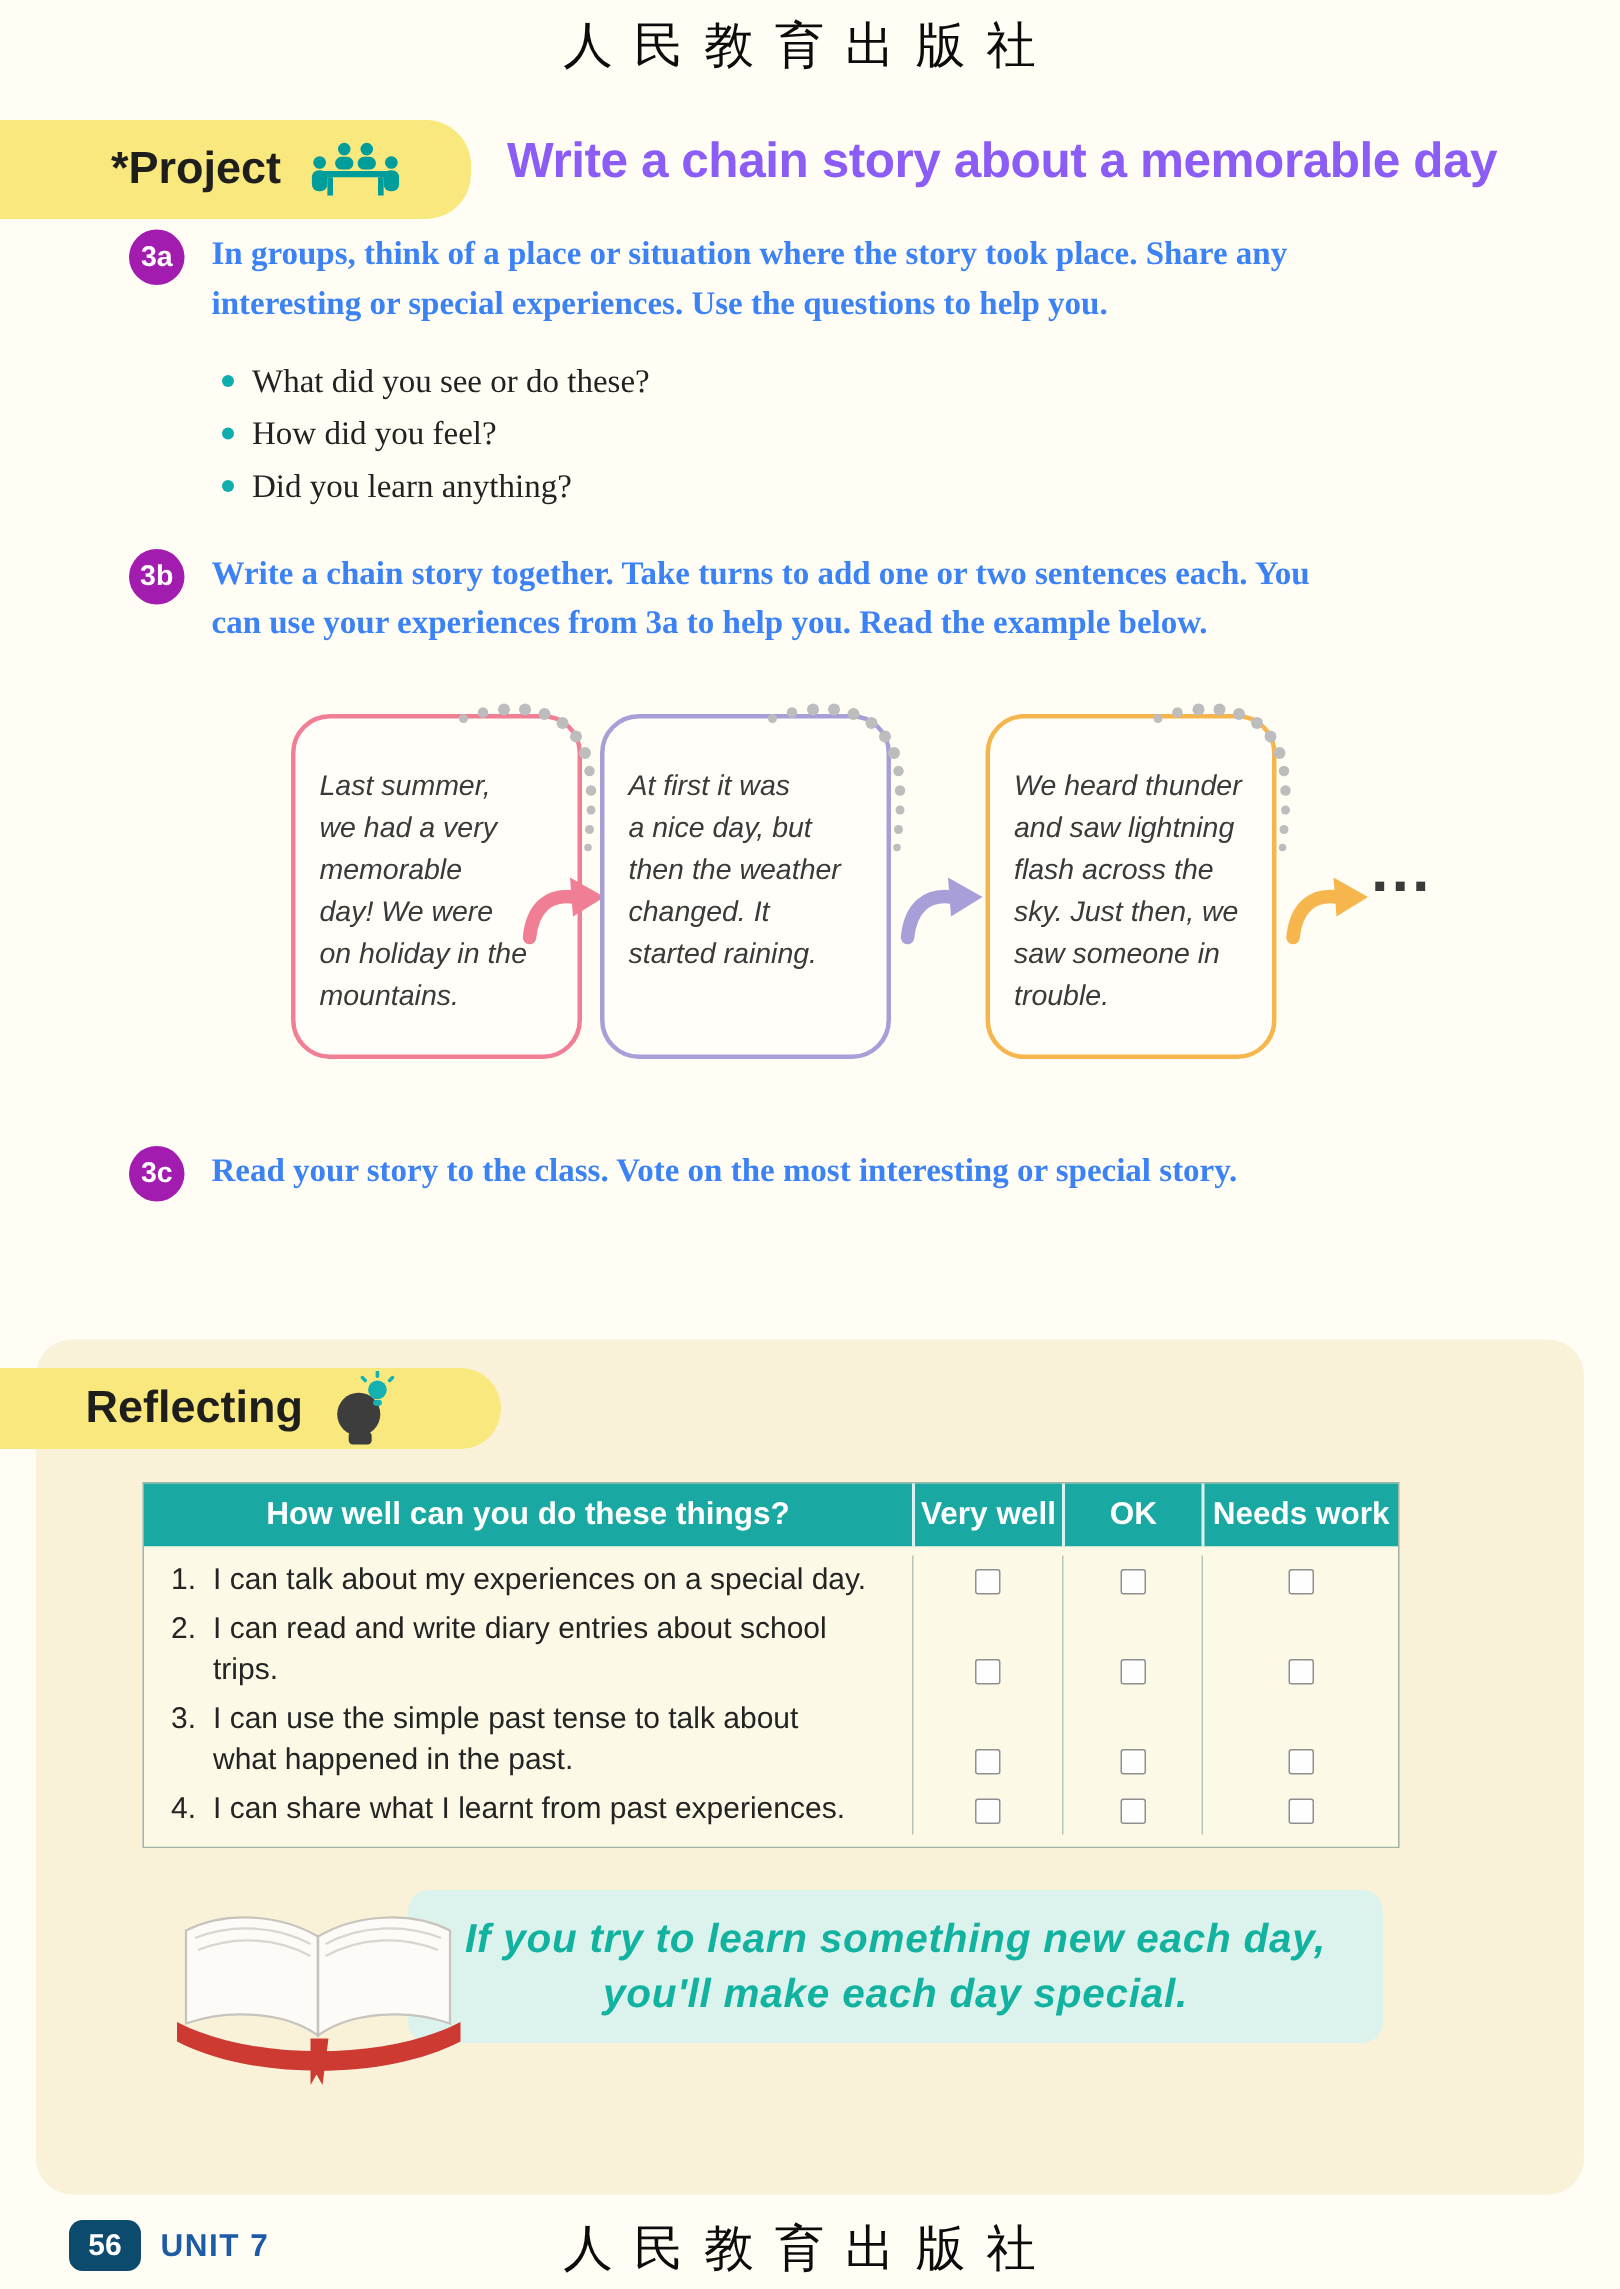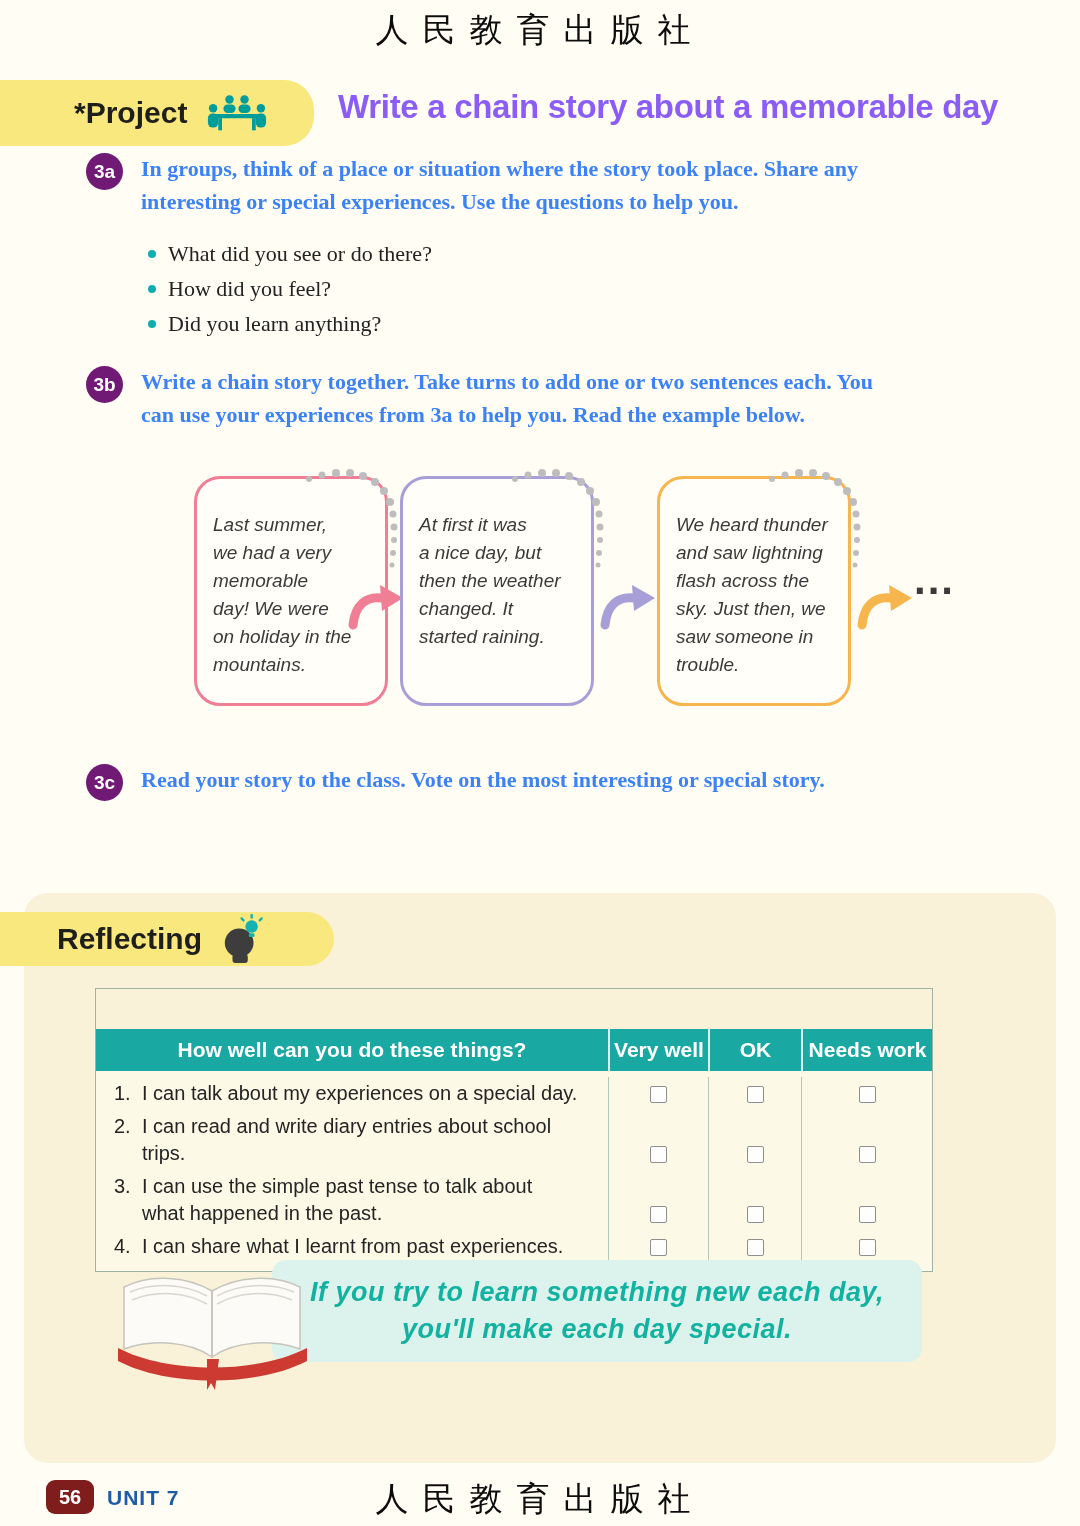--- a/index.html
+++ b/index.html
@@ -26,21 +26,21 @@
   .banner-label { font-size:30px; font-weight:700; color:#1e1e1c; }
 
   .main-title {
     position:absolute; left:338px; top:80px; height:53px; display:flex; align-items:center;
     font-size:33px; font-weight:700; color:#8b5cf6; letter-spacing:-.3px;
   }
 
   .section { position:absolute; left:86px; display:flex; align-items:flex-start; }
   .sec-3a { top:152px; } .sec-3b { top:365px; } .sec-3c { top:763px; }
   .badge {
-    width:37px; height:37px; border-radius:50%; background:#701a75; color:#fff;
+    width:37px; height:37px; border-radius:50%; background:#a21caf; color:#fff;
     font-weight:700; font-size:19px; display:flex; align-items:center; justify-content:center;
     flex-shrink:0; margin-top:1px;
   }
   .instruction {
     margin-left:18px; width:880px; white-space:pre-line;
     font-family:"Liberation Serif","DejaVu Serif",serif; font-weight:700;
     font-size:22px; line-height:33px; color:#3b82f6;
   }
 
   .bullets { position:absolute; left:148px; top:241px; list-style:none; }
@@ -62,41 +62,41 @@
   .dots-svg { position:absolute; top:-14px; right:-20px; }
   .arrow-svg { position:absolute; top:95px; }
   .arrow-svg.a1 { left:198px; }
   .arrow-svg.a2 { left:450px; }
   .arrow-svg.a3 { left:707px; }
   .ellipsis { position:absolute; left:766px; top:80px; font-size:42px; font-weight:700; color:#3a3a3a; letter-spacing:2px; }
 
   .beige-panel { position:absolute; left:24px; top:893px; width:1032px; height:570px; background:#f9f2d9; border-radius:24px; }
 
   .assessment-table { position:absolute; left:95px; top:988px; width:838px; border:1.5px solid #9fb4a7; }
-  .thead { display:flex; background:#19a8a2; height:42px;margin-top:40px; }
+  .thead { display:flex; background:#19a8a2; height:42px; }
   .th { color:#fff; font-weight:700; font-size:21px; display:flex; align-items:center; justify-content:center; }
   .th + .th { border-left:2px solid rgba(255,255,255,.85); }
   .col1 { width:512px; } .col2 { width:100px; } .col3 { width:93px; } .col4 { flex:1; }
   .tbody { background:#fdf9e7; padding:6px 0 8px; }
   .trow { display:flex; align-items:stretch; }
   .td-text { width:512px; display:flex; padding:3px 8px 3px 18px; font-size:20px; line-height:27px; color:#242424; }
   .row-num { width:28px; flex-shrink:0; }
   .row-text { white-space:pre-line; }
   .td-check { display:flex; align-items:flex-end; justify-content:center; padding-bottom:7px; border-left:1px solid #b7c5ba; }
   .checkbox { width:17px; height:17px; border:1.5px solid #8f8f8f; background:#fefefe; border-radius:2px; display:block; }
 
   .quote-box {
     position:absolute; left:272px; top:1260px; width:650px; height:102px;
     background:#dcf2ec; border-radius:14px; text-align:center; padding-top:14px;
   }
   .quote-line { font-size:27px; font-weight:700; font-style:italic; color:#12b2a0; line-height:37px; letter-spacing:.5px; }
   .book-svg { position:absolute; left:110px; top:1260px; }
 
   .page-num {
-    position:absolute; left:46px; top:1480px; width:48px; height:34px; background:#7f1d1d;
+    position:absolute; left:46px; top:1480px; width:48px; height:34px; background:#0c4a6e;
     border-radius:9px; color:#fff; font-size:20px; font-weight:700;
     display:flex; align-items:center; justify-content:center;
   }
   .unit-label { position:absolute; left:107px; top:1486px; font-size:21px; font-weight:700; color:#1d5ba6; letter-spacing:1px; }
 </style>
 </head>
 <body>
 
 <div class="page">
 
@@ -122,21 +122,21 @@
 
   <div class="section sec-3a">
     <span class="badge">3a</span>
     <div class="instruction">In groups, think of a place or situation where the story took place. Share any
 interesting or special experiences. Use the questions to help you.</div>
   </div>
 
   <ul class="bullets">
     <li>
         <span class="dot"></span>
-        <span>What did you see or do there?</span>
+        <span>What did you see or do these?</span>
       </li>
     <li>
         <span class="dot"></span>
         <span>How did you feel?</span>
       </li>
     <li>
         <span class="dot"></span>
         <span>Did you learn anything?</span>
       </li>
   </ul>

